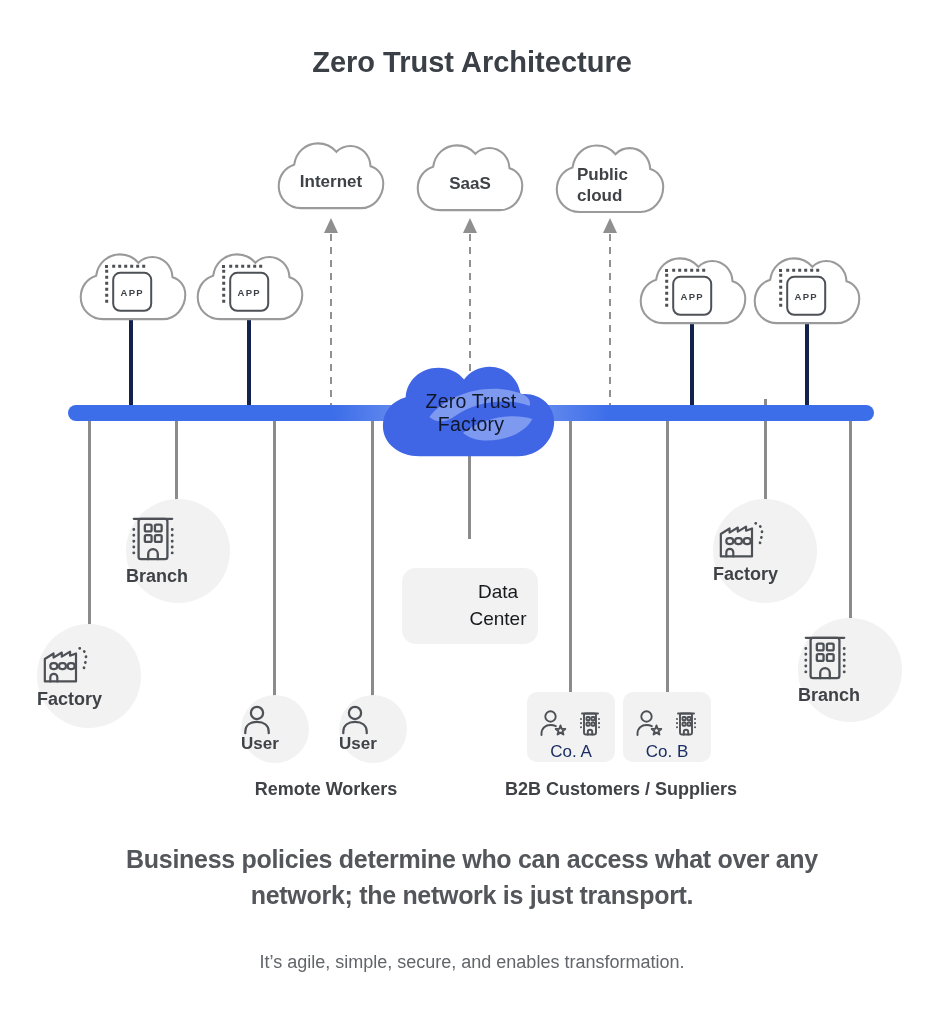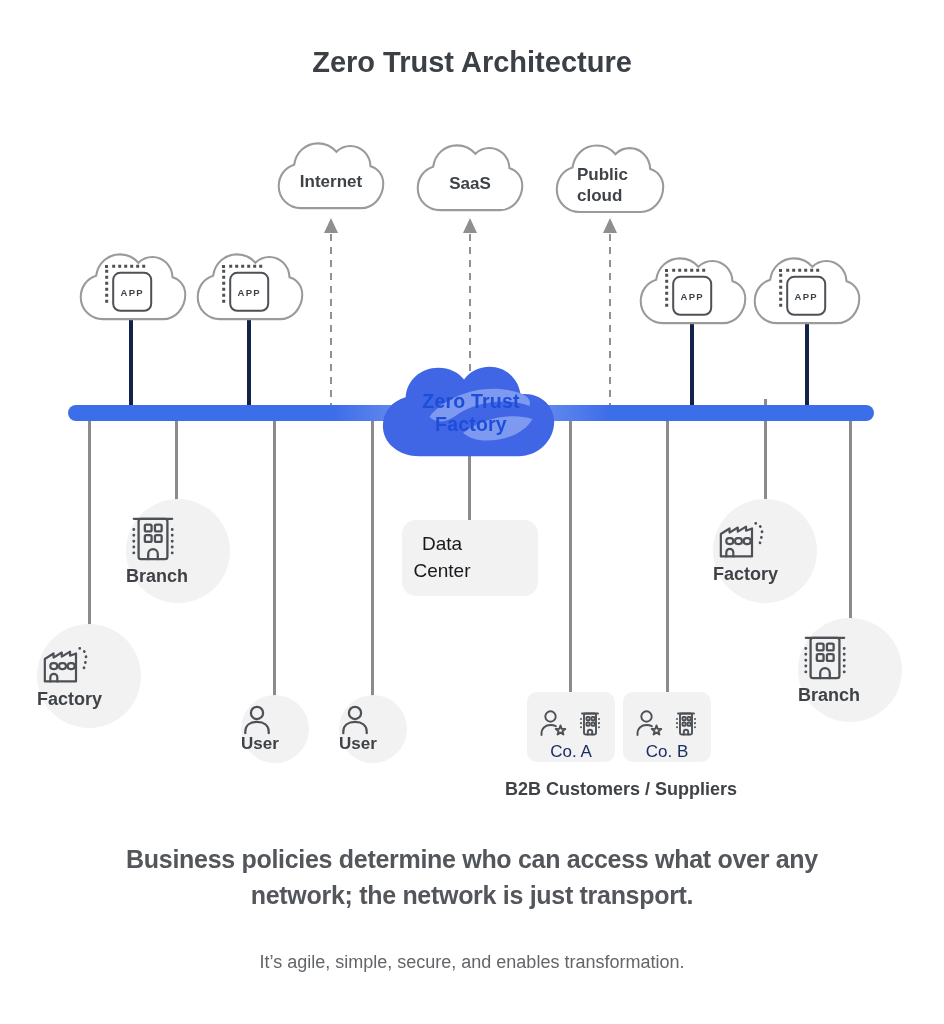--- a/index.html
+++ b/index.html
@@ -36,28 +36,28 @@
   .appbox{position:absolute;left:50%;top:50%;transform:translate(-52%,-38%);width:36px;height:36px;
           border:2.2px solid var(--icon-stroke);border-radius:8px;background:#fff;
           display:flex;align-items:center;justify-content:center;
           font-size:9.5px;font-weight:700;letter-spacing:1.3px;color:#3E4246;}
   .appbox .dots-top{position:absolute;top:-9px;left:-9px;width:40px;border-top:3px dotted var(--icon-stroke);}
   .appbox .dots-left{position:absolute;left:-9px;top:-9px;height:38px;border-left:3px dotted var(--icon-stroke);}
   
   .zte{position:absolute;left:372px;top:354px;width:198px;height:116px;z-index:5;}
   .zte svg{position:absolute;inset:0;width:100%;height:100%;}
   .zte .lbl{position:absolute;inset:0;display:flex;flex-direction:column;align-items:center;justify-content:center;
-            color:#1d4ed8;font-weight:700;font-size:19.5px;line-height:1.18;letter-spacing:.2px;padding-top:2px;}
+            color:#0f172a;font-weight:400;font-size:19.5px;line-height:1.18;letter-spacing:.2px;padding-top:2px;}
   
   .circle{position:absolute;z-index:2;border-radius:50%;background:var(--node-bg);
           display:flex;flex-direction:column;align-items:flex-start;justify-content:center;}
   .nlabel{font-weight:700;font-size:18px;color:var(--label-dark);margin-top:3px;}
   .user-circle .nlabel{font-size:17px;margin-top:-1px;}
-  .dcbox{position:absolute;left:402px;top:520px;width:136px;height:76px;border-radius:14px;z-index:2;
-         background:var(--node-bg);display:flex;align-items:center;justify-content:flex-start;}
+  .dcbox{position:absolute;left:402px;top:568px;width:136px;height:76px;border-radius:14px;z-index:2;
+         background:var(--node-bg);display:flex;align-items:center;justify-content:flex-end;}
   .dcbox .dctext{width:80px;text-align:center;font-size:19px;line-height:1.4;color:#17191C;}
   .cobox{position:absolute;top:692px;width:88px;height:70px;border-radius:10px;z-index:2;
          background:var(--node-bg);display:flex;flex-direction:column;align-items:center;justify-content:flex-end;}
   .cobox .icons{display:flex;align-items:center;gap:5px;}
   .colabel{font-size:17px;color:var(--navy-text);margin-top:3px;}
   
   .grouplabel{position:absolute;top:779px;text-align:center;font-weight:700;font-size:18px;color:var(--label-dark);z-index:2;}
   .headline{position:absolute;left:92px;top:842px;width:760px;text-align:center;
             font-size:25px;line-height:1.42;font-weight:700;letter-spacing:-.3px;color:var(--headline-text);}
   .subline{position:absolute;left:72px;top:952px;width:800px;text-align:center;
@@ -280,18 +280,19 @@
         <rect x="11.5" y="13.5" width="3.2" height="3.2" rx="0.8"></rect>
         <rect x="16.5" y="13.5" width="3.2" height="3.2" rx="0.8"></rect>
         <path d="M12.8 25.5 v-2.6 a2.2 2.2 0 0 1 4.4 0 v2.6"></path>
         <path class="dots2" d="M6 10 V22"></path>
         <path class="dots2" d="M24 10 V22"></path>
       </svg>
     </div>
     <div class="colabel">Co. B</div>
   </div>
 
+  <div class="grouplabel" style="left:226px;width:200px;">Remote Workers</div>
   <div class="grouplabel" style="left:461px;width:320px;">B2B Customers / Suppliers</div>
 
   <div class="headline">Business policies determine who can access what over any network; the network is just transport.</div>
   <div class="subline">It’s agile, simple, secure, and enables transformation.</div>
 
 </div>
 
 </body></html>

